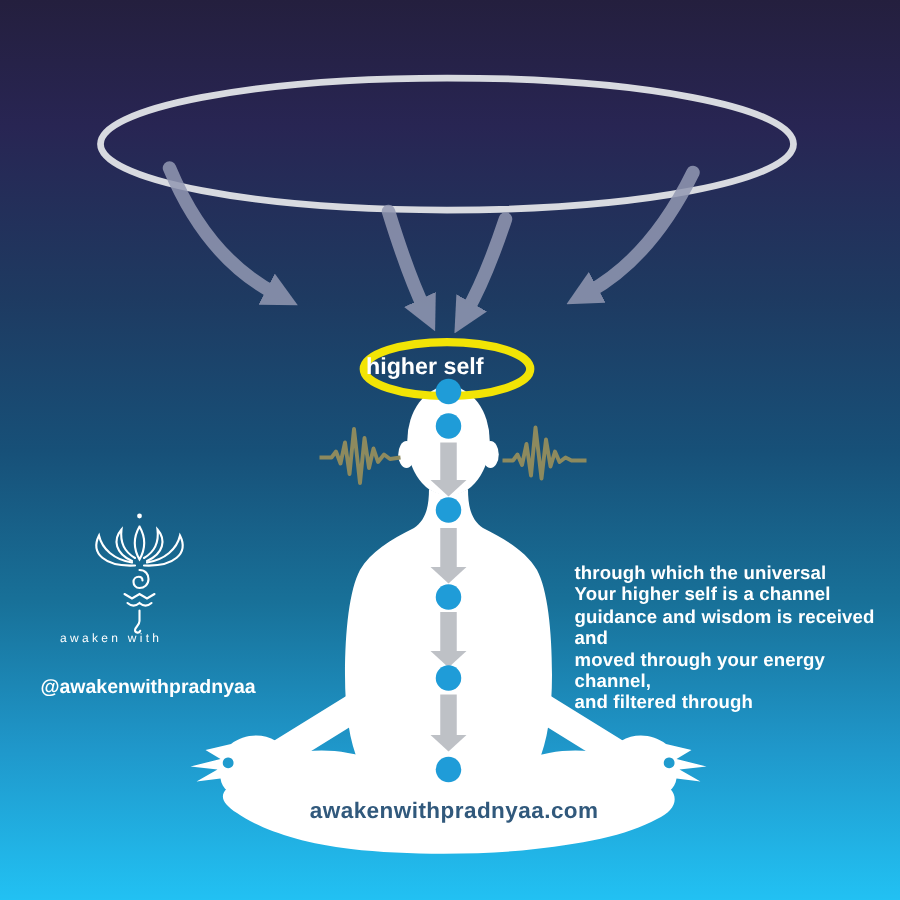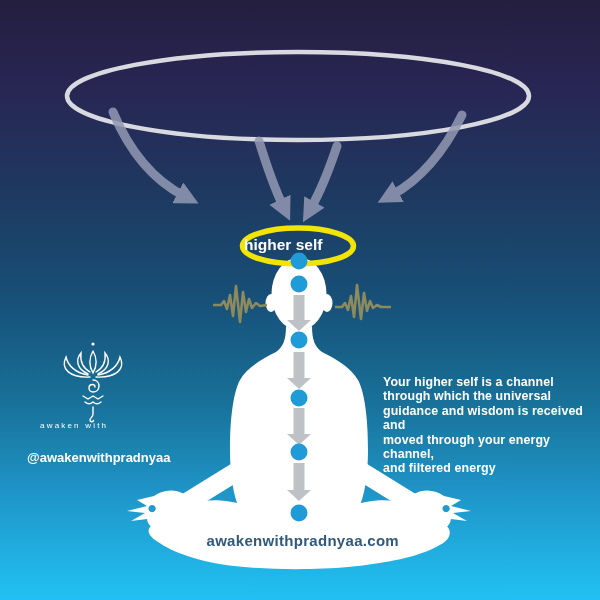--- a/index.html
+++ b/index.html
@@ -134,24 +134,24 @@
       <path d="M 83,396 L 88,399 L 93,396 L 98,399 L 103,396"></path>
       <path d="M 85,402 Q 89,405.5 93,402 Q 97,405.5 101,402"></path>
       <path d="M 93,407 L 93,414 C 93,417 90,418 90,420 C 90,422 93,422.5 93.5,420.5"></path>
     </g>
   </svg>
 
 
   <div class="txt higher-self">higher self</div>
 
   <div class="txt para">
+    <div>through which the universal</div>
     <div>Your higher self is a channel</div>
-    <div>through which the universal</div>
     <div>guidance and wisdom is received and</div>
     <div>moved through your energy channel,</div>
-    <div>and filtered energy</div>
+    <div>and filtered through</div>
   </div>
 
   <div class="txt brand-tagline">awaken with</div>
   <div class="txt brand-handle">@awakenwithpradnyaa</div>
   <div class="txt website">awakenwithpradnyaa.com</div>
 
 </div>
 
 </body></html>

